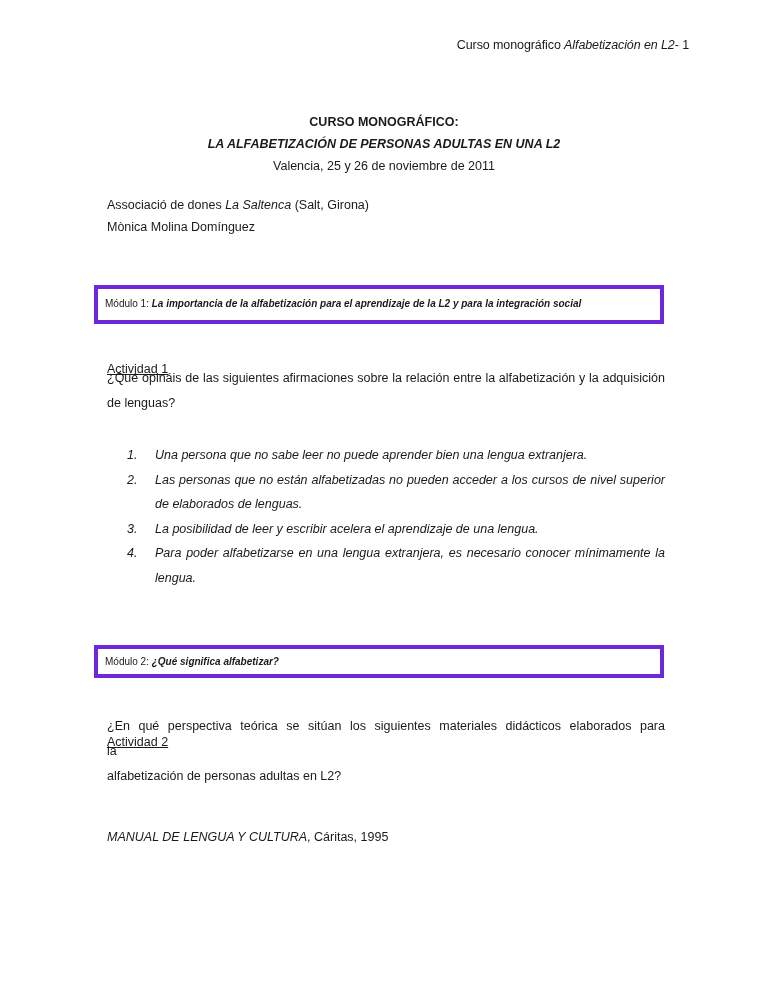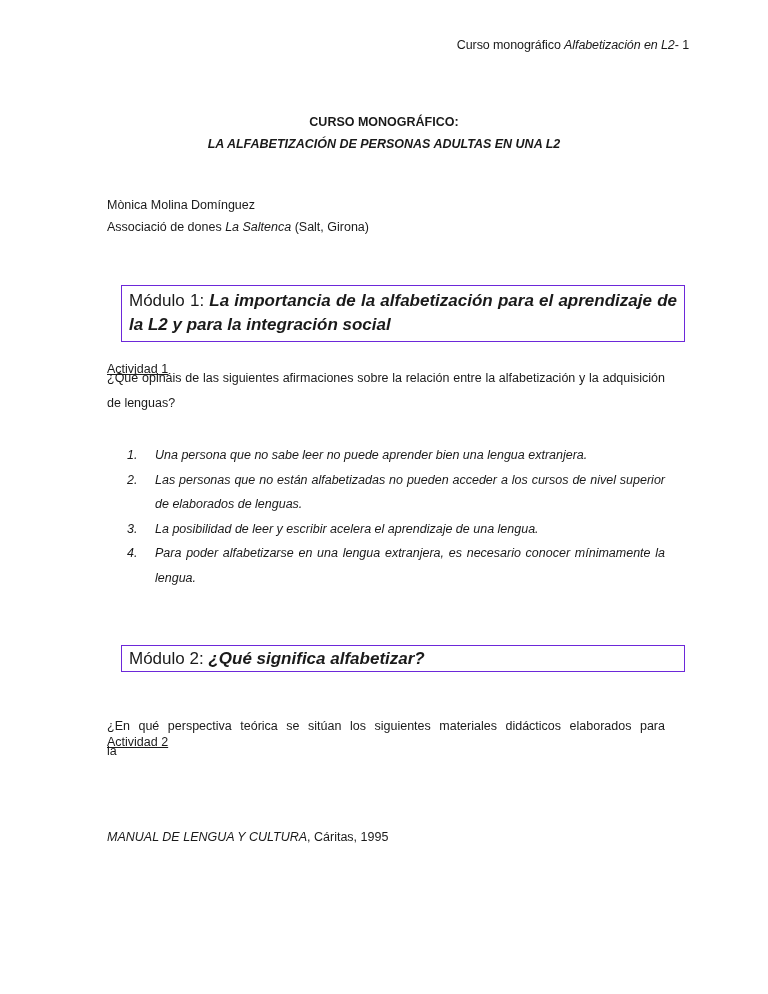--- a/index.html
+++ b/index.html
@@ -57,25 +57,25 @@
     .author-block {
       position: absolute;
       top: 194px;
       left: 107px;
       font-size: 12.5px;
       line-height: 22px;
     }
     .author-block i { font-style: italic; }
     .module-box {
       position: absolute;
-      left: 121px;
+      left: 94px;
       width: 548px;
-      border: 1px solid #6d28d9;
+      border: 4px solid #6d28d9;
       padding: 3px 7px 4px 7px;
-      font-size: 17px;
+      font-size: 10px;
       line-height: 24px;
       text-align: justify;
     }
     .module-box .mod-label { font-weight: normal; }
     .module-box .mod-title { font-weight: bold; font-style: italic; }
     #module1 { top: 285px; }
     #module2 { top: 645px; padding-top: 2px; padding-bottom: 2px; line-height: 21px; }
     .activity-heading {
       position: absolute;
       left: 107px;
@@ -129,41 +129,43 @@
 </head>
 <body>
 
 <div class="page">
 
   <div class="running-header"><span>Curso monográfico </span><i>Alfabetización en L2</i><span>- 1</span></div>
 
   <div class="title-block">
     <div class="title-line1">CURSO MONOGRÁFICO:</div>
     <div class="title-line2">LA ALFABETIZACIÓN DE PERSONAS ADULTAS EN UNA L2</div>
+    <div class="title-line3">Valencia, 25 y 26 de noviembre de 2011</div>
   </div>
 
   <div class="author-block">
+    <div><span>Associació de dones </span><i>La Saltenca</i><span> (Salt, Girona)</span></div>
     <div>Mònica Molina Domínguez</div>
-    <div><span>Associació de dones </span><i>La Saltenca</i><span> (Salt, Girona)</span></div>
   </div>
 
   <div class="module-box" id="module1"><span class="mod-label">Módulo 1: </span><span class="mod-title">La importancia de la alfabetización para el aprendizaje de la L2 y para la integración social</span></div>
 
   <div class="activity-heading" id="act1-heading">Actividad 1</div>
   <div class="activity-question" id="act1-question">¿Qué opináis de las siguientes afirmaciones sobre la relación entre la alfabetización y la adquisición de lenguas?</div>
 
   <ol class="statements">
     <li><span class="num">1.</span><span>Una persona que no sabe leer no puede aprender bien una lengua extranjera.</span></li>
     <li><span class="num">2.</span><span>Las personas que no están alfabetizadas no pueden acceder a los cursos de nivel superior de elaborados de lenguas.</span></li>
     <li><span class="num">3.</span><span>La posibilidad de leer y escribir acelera el aprendizaje de una lengua.</span></li>
     <li><span class="num">4.</span><span>Para poder alfabetizarse en una lengua extranjera, es necesario conocer mínimamente la lengua.</span></li>
   </ol>
 
   <div class="module-box" id="module2"><span class="mod-label">Módulo 2: </span><span class="mod-title">¿Qué significa alfabetizar?</span></div>
 
   <div class="activity-heading" id="act2-heading">Actividad 2</div>
   <div class="activity-question" id="act2-question">
     <div>¿En qué perspectiva teórica se sitúan los siguientes materiales didácticos elaborados para la</div>
+    <div class="last">alfabetización de personas adultas en L2?</div>
   </div>
 
   <div class="material"><b>MANUAL DE LENGUA Y CULTURA</b><span>, Cáritas, 1995</span></div>
 
 </div>
 
 </body></html>

